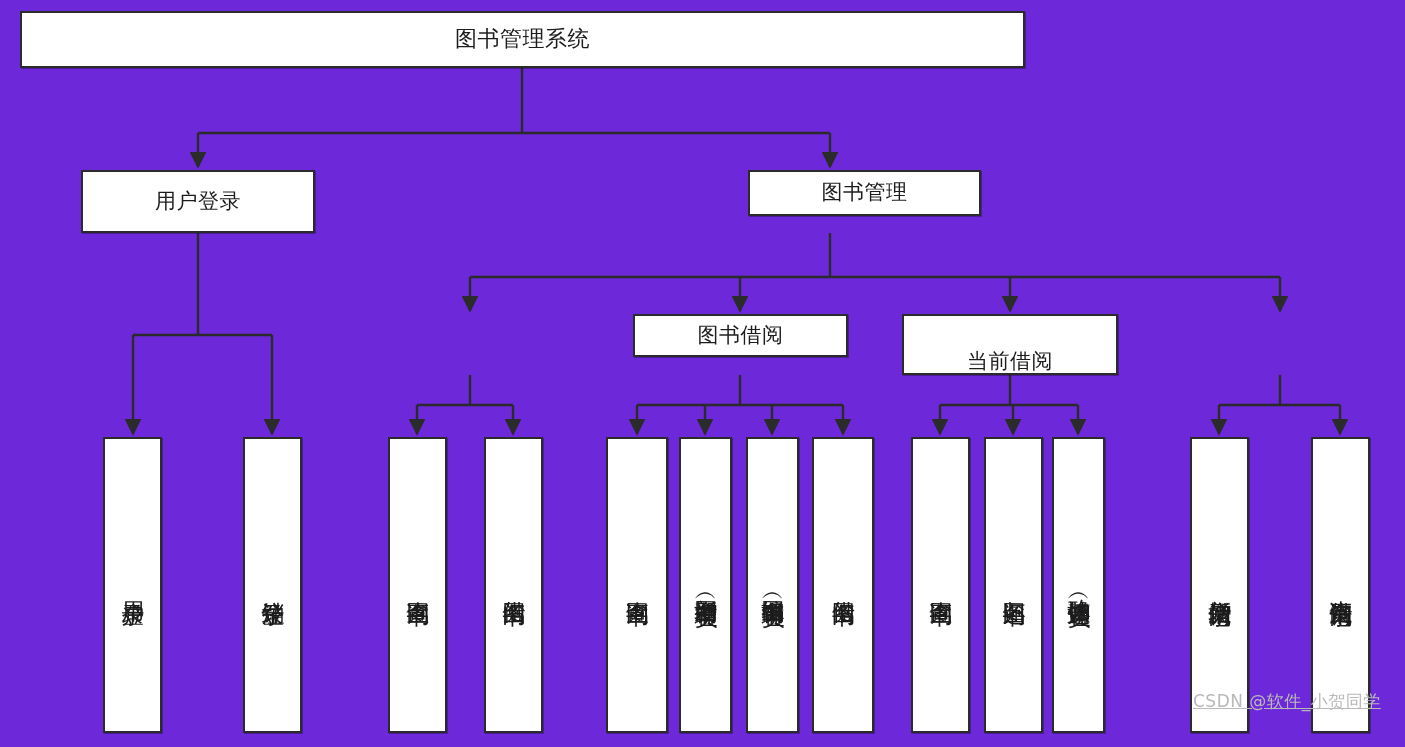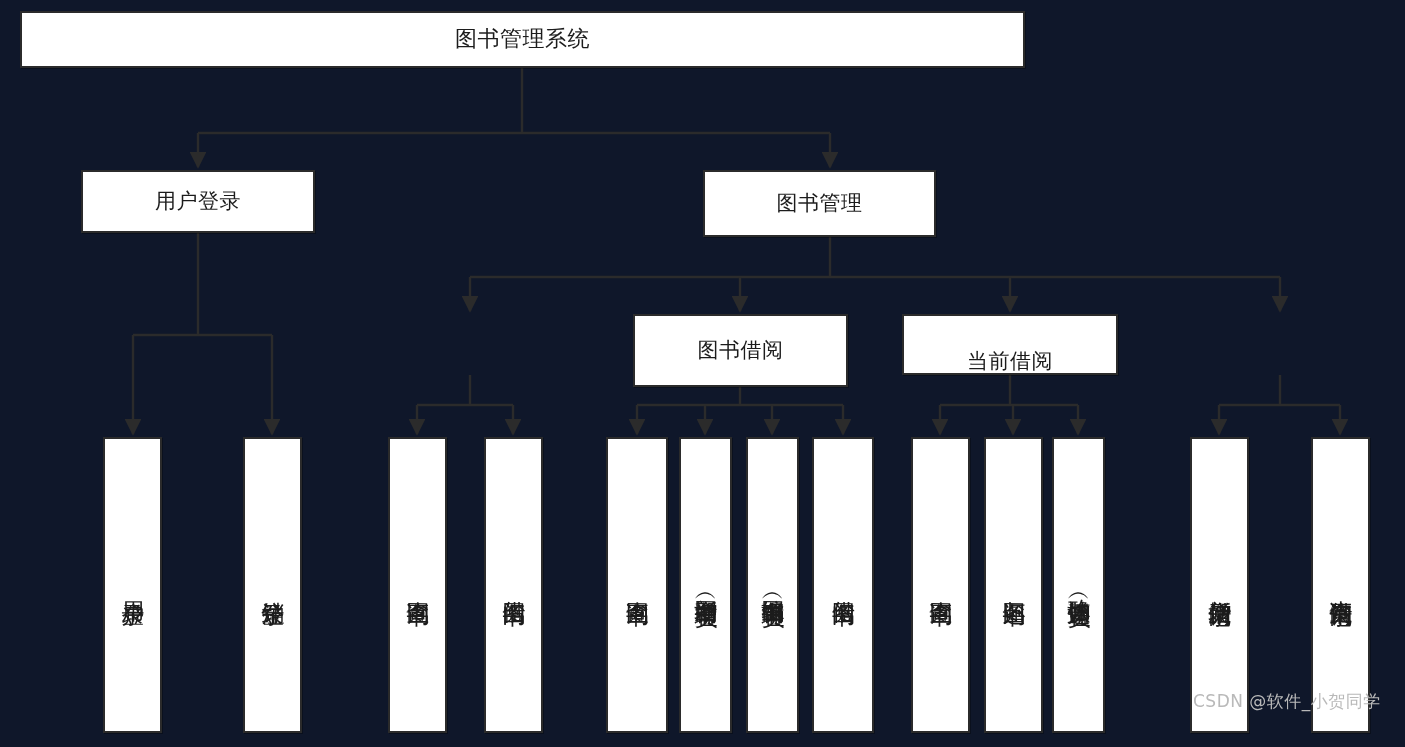--- a/index.html
+++ b/index.html
@@ -7,21 +7,21 @@
     padding: 0;
     background: #ffffff;
   }
   body {
     font-family: "DejaVu Sans", "Liberation Sans", sans-serif;
   }
   #canvas {
     position: relative;
     width: 1405px;
     height: 747px;
-    background: #0f172a;
+    background: #6d28d9;
     overflow: hidden;
   }
   #edges {
     position: absolute;
     left: 0;
     top: 0;
     width: 1405px;
     height: 747px;
   }
   .node {
@@ -120,25 +120,25 @@
     </g>
   </svg>
 
   <div class="node horiz root" id="node-root" style="left: 20px; top: 11px; width: 1005px; height: 57px;">
     <span>图书管理系统</span>
   </div>
 
   <div class="node horiz" id="node-l2-0" style="left: 81px; top: 170px; width: 234px; height: 63px;">
     <span>用户登录</span>
   </div>
-  <div class="node horiz" id="node-l2-1" style="left: 703px; top: 170px; width: 233px; height: 67px;">
+  <div class="node horiz" id="node-l2-1" style="left: 748px; top: 170px; width: 233px; height: 46px;">
     <span>图书管理</span>
   </div>
 
-  <div class="node horiz" id="node-l3-1" style="left: 633px; top: 314px; width: 215px; height: 73px;">
+  <div class="node horiz" id="node-l3-1" style="left: 633px; top: 314px; width: 215px; height: 43px;">
     <span>图书借阅</span>
   </div>
   <div class="node horiz" id="node-l3-2" style="left: 902px; top: 314px; width: 216px; height: 61px; align-items: flex-end;">
     <span>当前借阅</span>
   </div>
 
   <div class="node vert" id="node-leaf-0" style="left: 103px; top: 437px; width: 59px; height: 296px;">
     <span class="vlabel">用户登录</span>
   </div>
   <div class="node vert" id="node-leaf-1" style="left: 243px; top: 437px; width: 59px; height: 296px;">
@@ -171,14 +171,14 @@
   <div class="node vert" id="node-leaf-10" style="left: 1052px; top: 437px; width: 53px; height: 296px;">
     <span class="vlabel">确认归还（管理员）</span>
   </div>
   <div class="node vert" id="node-leaf-11" style="left: 1190px; top: 437px; width: 59px; height: 296px;">
     <span class="vlabel">新增借阅记录</span>
   </div>
   <div class="node vert" id="node-leaf-12" style="left: 1311px; top: 437px; width: 59px; height: 296px;">
     <span class="vlabel">查询借阅记录</span>
   </div>
 
-  <div class="watermark" id="watermark" style="left: 1193px; top: 690px;">CSDN @软件_小贺同学</div>
+  <div class="watermark" id="watermark" style="left: 1193px; top: 690px; text-decoration: underline;">CSDN @软件_小贺同学</div>
 </div>
 
 </body></html>

